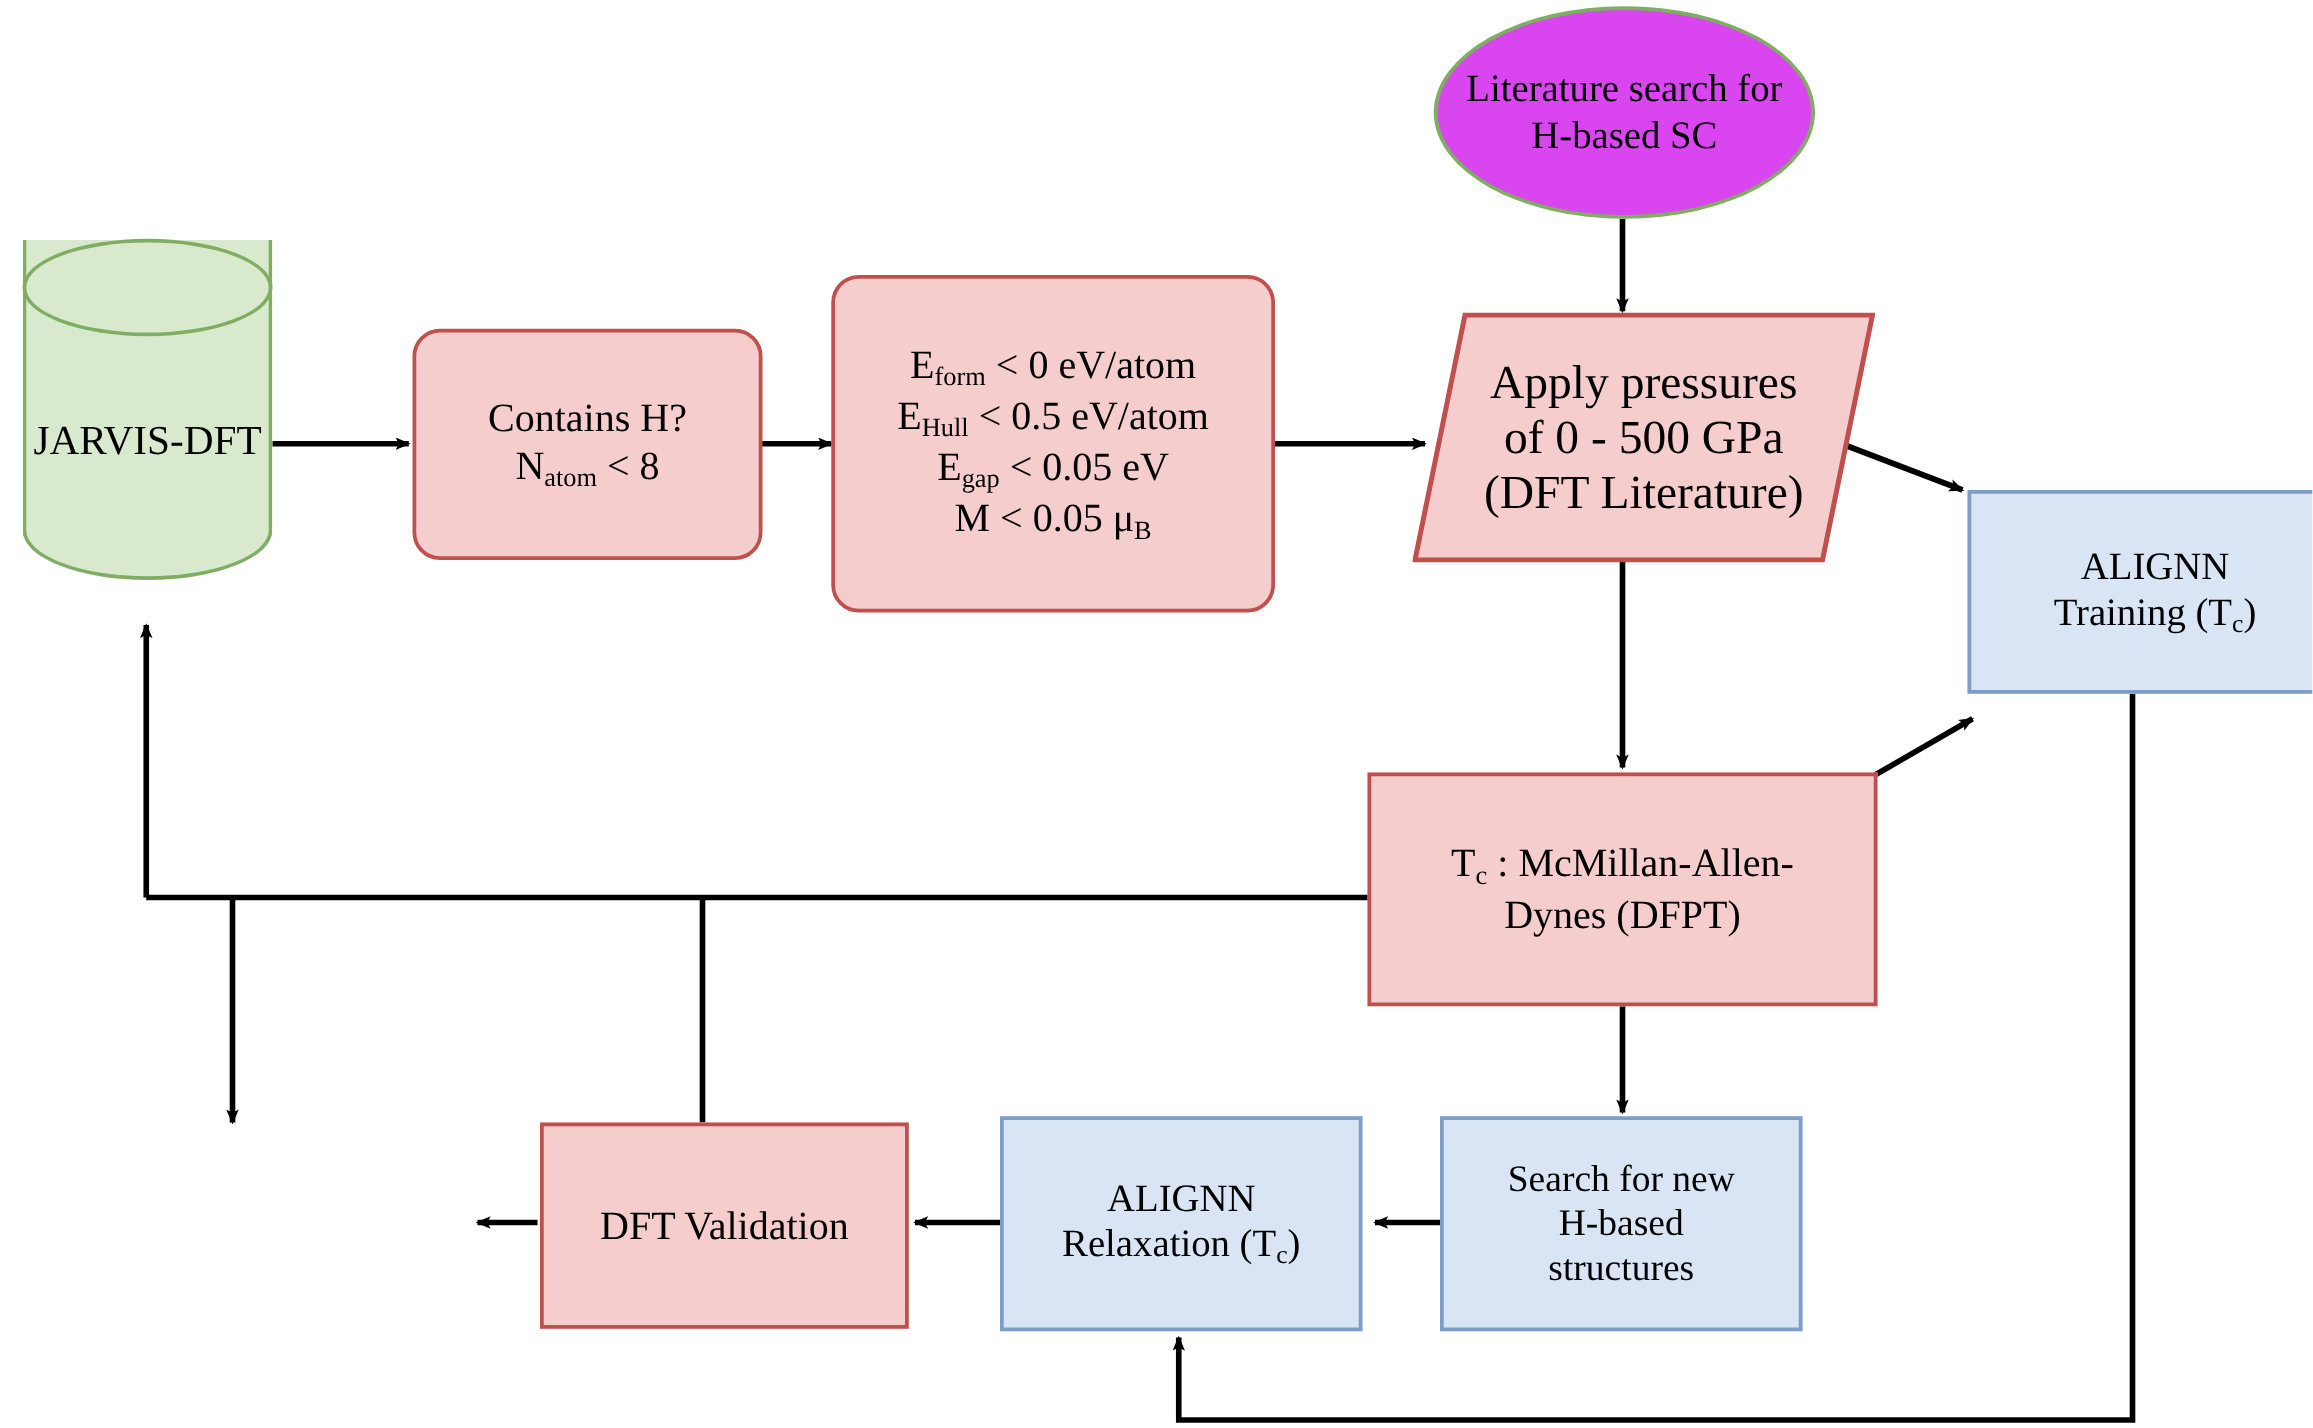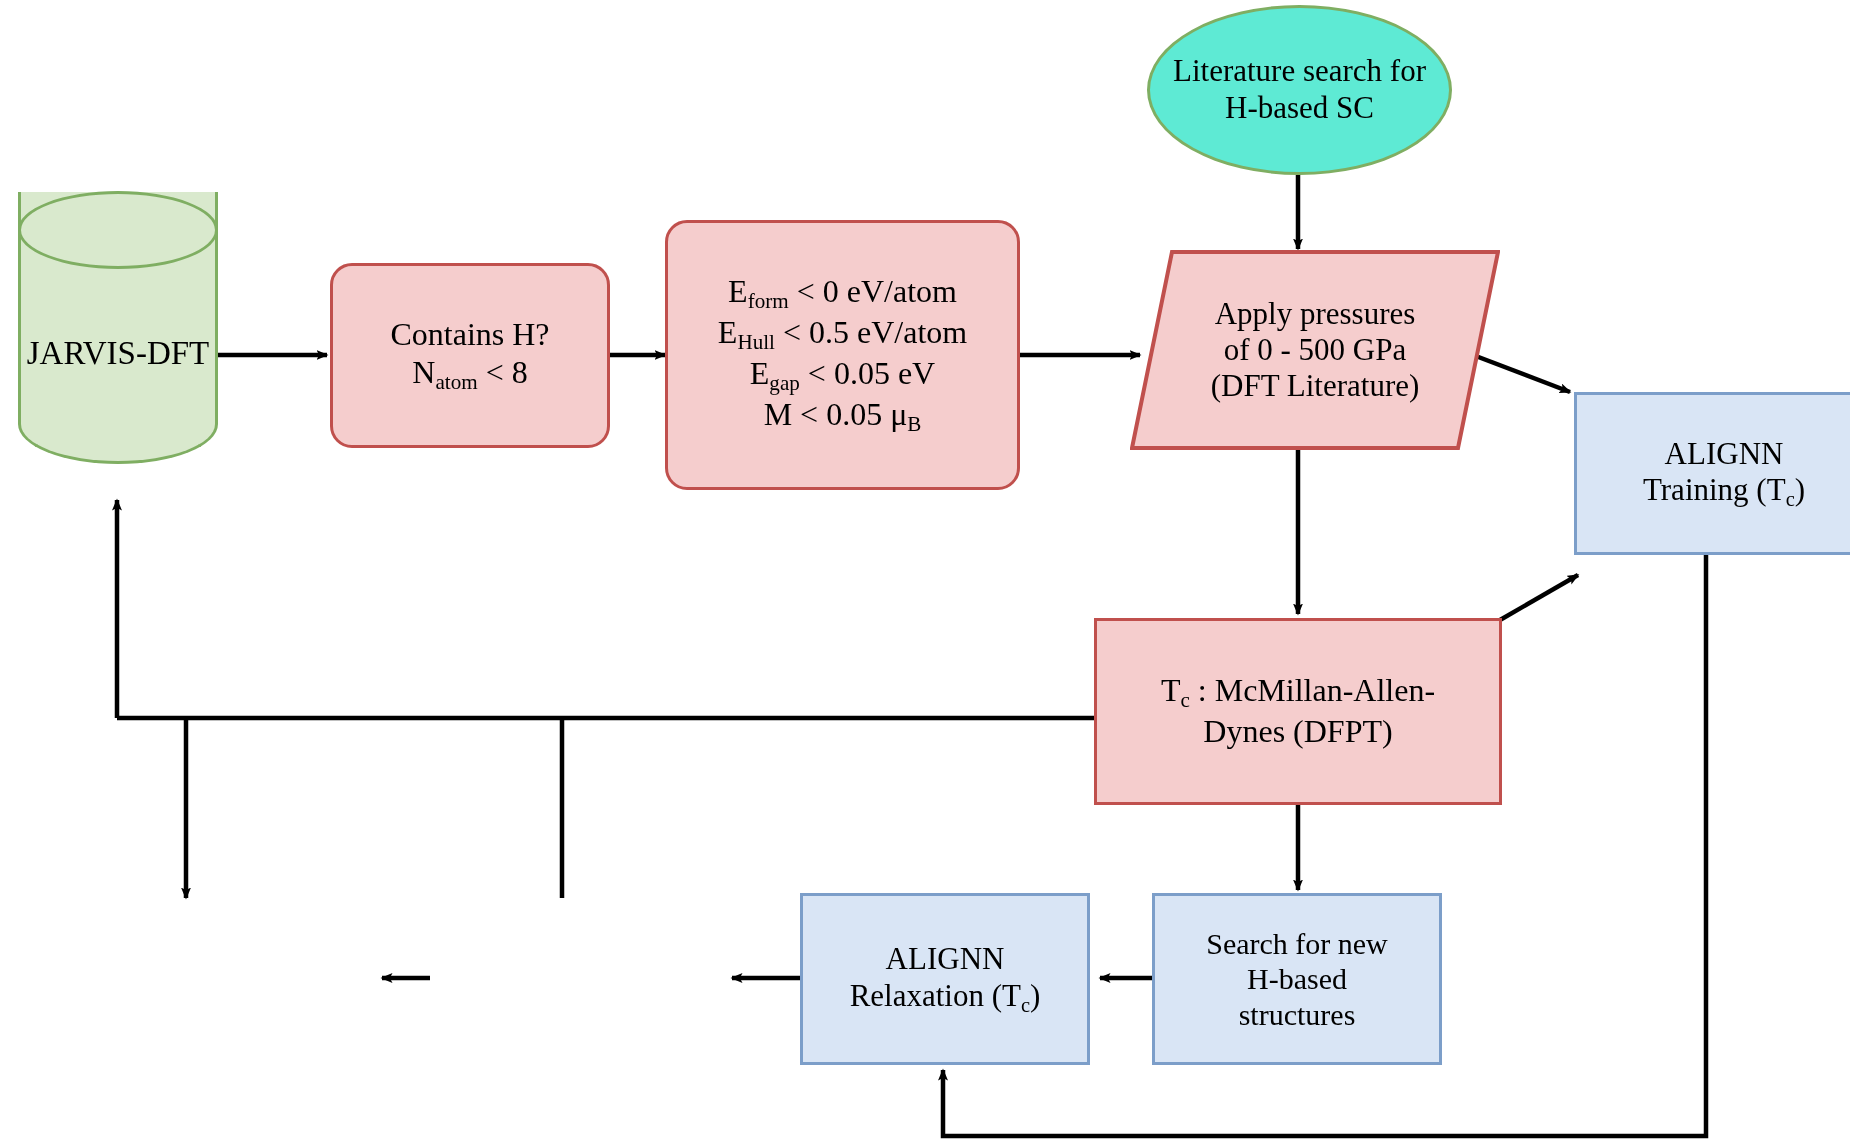--- a/index.html
+++ b/index.html
@@ -37,21 +37,21 @@
   }
   .node .txt {
     display: block;
     width: 100%;
     padding: 0 6px;
     box-sizing: border-box;
   }
   
   .pink  { background: #f5cdcd; border: 3px solid #c0504d; }
   .blue  { background: #d9e5f5; border: 3px solid #7c9ec9; }
-  .green { background: #5eead4; border: 3px solid #7fae62; }
+  .green { background: #d946ef; border: 3px solid #7fae62; }
   .yellow{ background: #fdf2cd; border: 3px solid #d9ac40; }
 
   .rounded { border-radius: 22px; }
 
   
   .cyl-wrap {
     position: absolute;
   }
   .cyl-body {
     position: absolute;
@@ -182,21 +182,21 @@
     <span class="txt">
       <span>Literature search for</span><br>
       <span>H-based SC</span>
     </span>
   </div>
 
   <div class="para-wrap" style="left:1130px; top:250px; width:370px; height:200px;">
     <svg class="para-shape" viewBox="0 0 370 200" preserveAspectRatio="none">
       <polygon points="42,2 368,2 328,198 2,198" fill="#f5cdcd" stroke="#c0504d" stroke-width="4" vector-effect="non-scaling-stroke"></polygon>
     </svg>
-    <div class="para-label" style="font-size:31px;">
+    <div class="para-label" style="font-size:38px;">
       <span class="txt">
         <span>Apply pressures</span><br>
         <span>of 0 - 500 GPa</span><br>
         <span>(DFT Literature)</span>
       </span>
     </div>
   </div>
 
   <div class="node blue" style="left:1574px; top:392px; width:300px; height:163px; font-size:31px;">
     <span class="txt">
@@ -220,15 +220,18 @@
     </span>
   </div>
 
   <div class="node blue" style="left:800px; top:893px; width:290px; height:172px; font-size:31px;">
     <span class="txt">
       <span>ALIGNN</span><br>
       <span><span>Relaxation (T</span><sub>c</sub><span>)</span></span>
     </span>
   </div>
 
+  <div class="node pink" style="left:432px; top:898px; width:295px; height:165px; font-size:32px;">
+    <span class="txt">DFT Validation</span>
+  </div>
 
 
 </div>
 
 </body></html>

